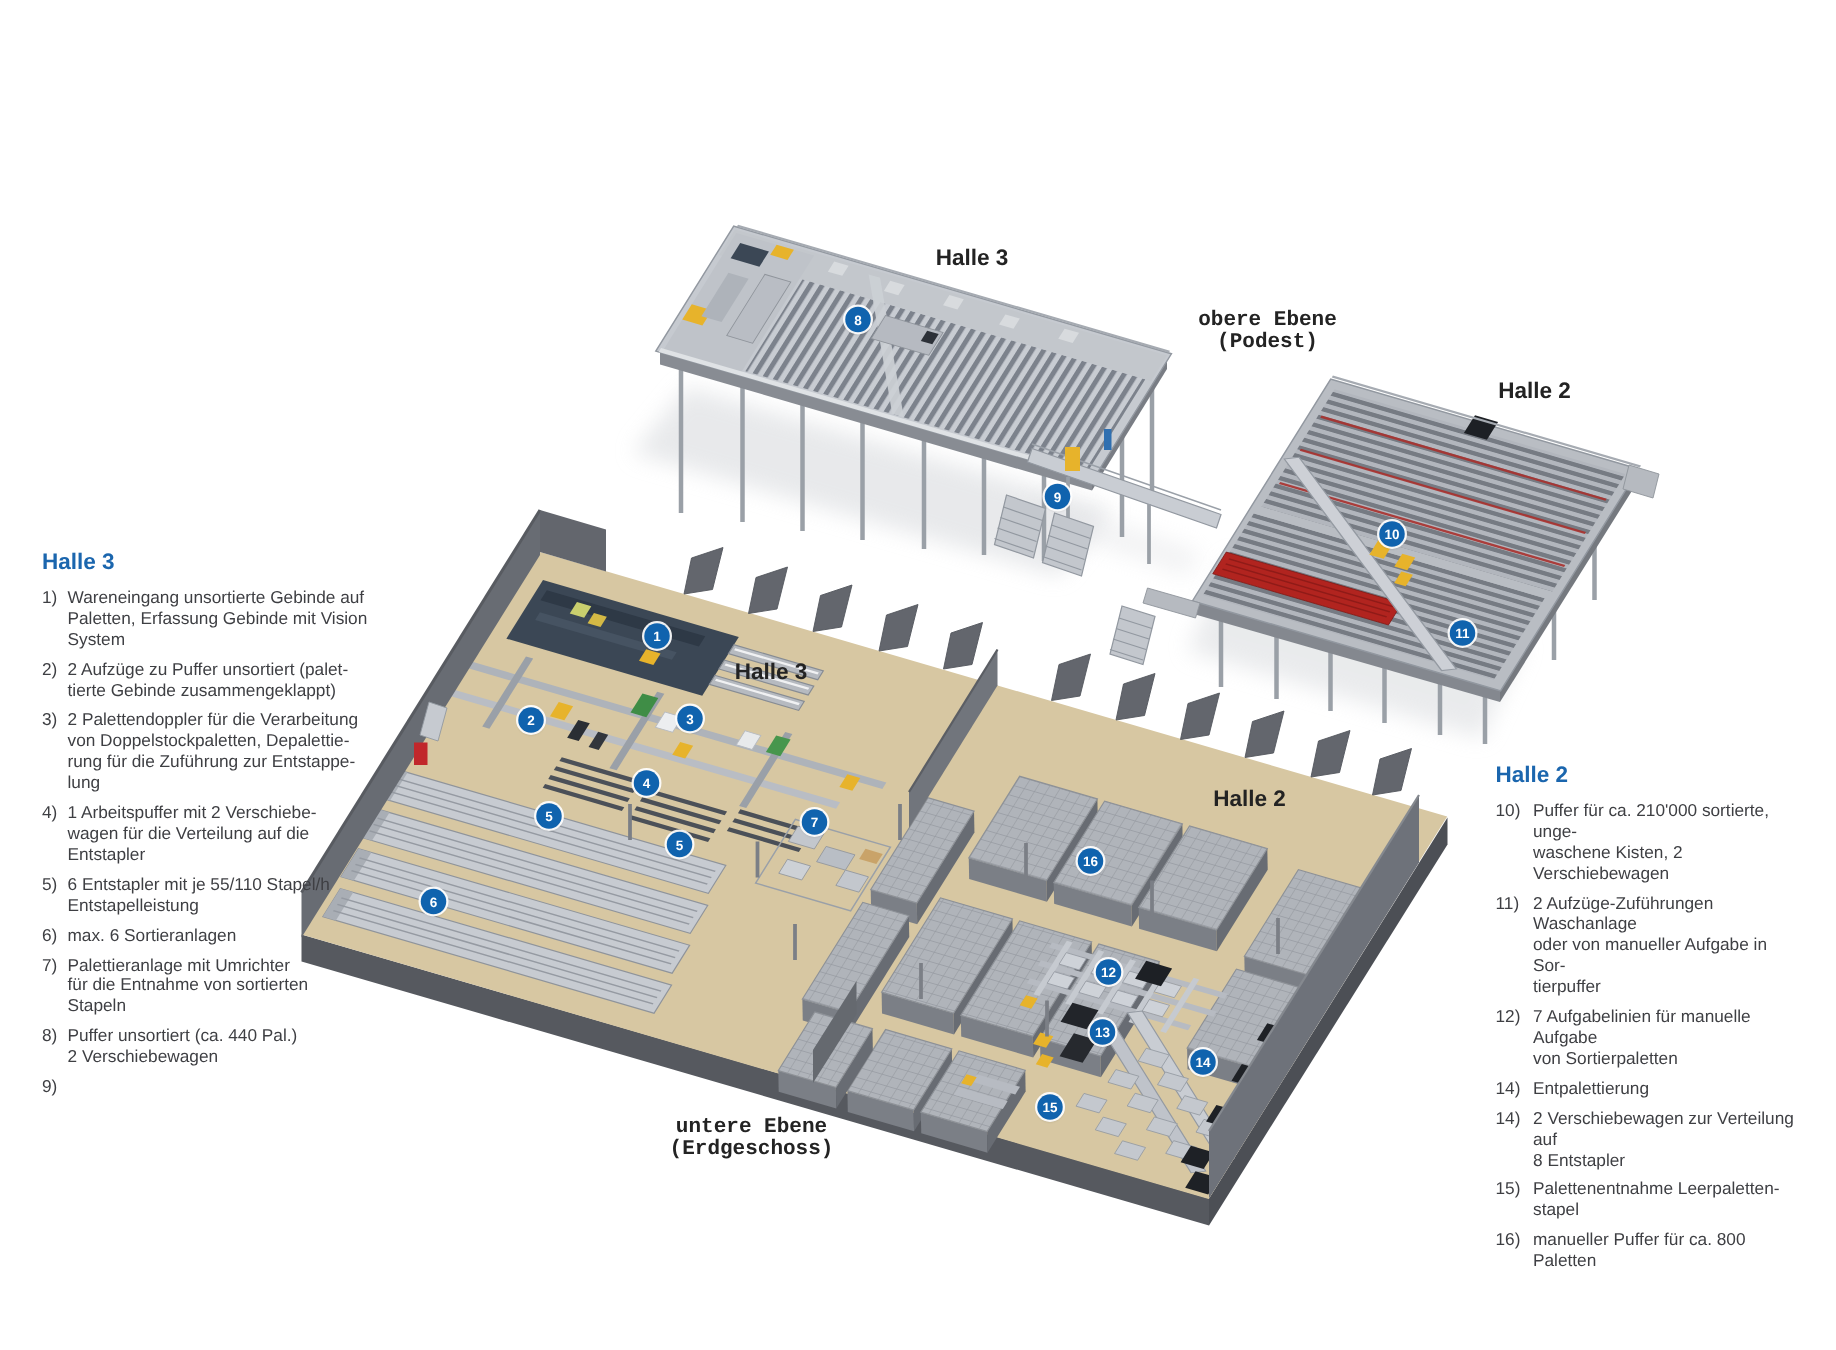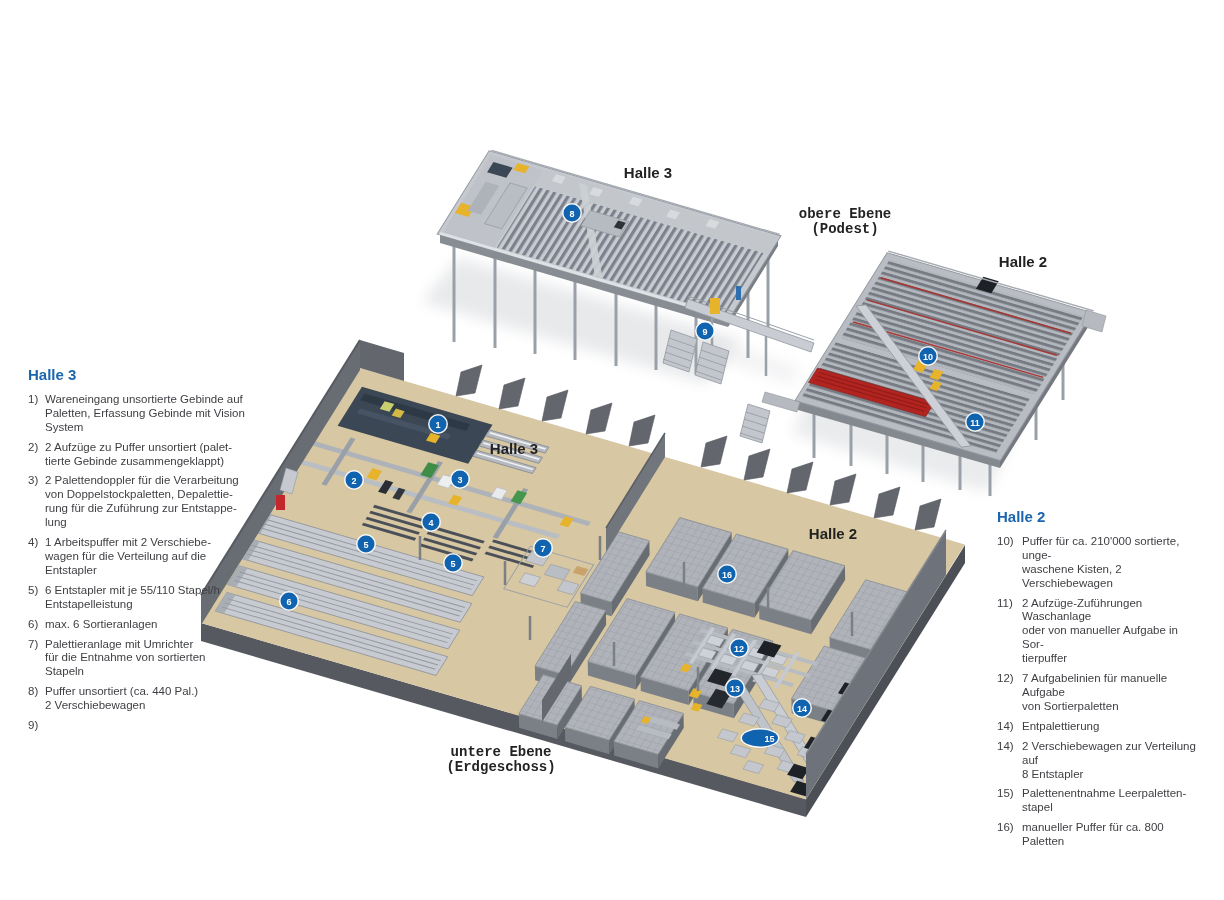--- a/index.html
+++ b/index.html
@@ -391,21 +391,21 @@
       </div>
       <div class="marker" style="left: 739px; top: 648px;">
         <span>12</span>
       </div>
       <div class="marker" style="left: 735px; top: 688px; text-align: center;">
         <span>13</span>
       </div>
       <div class="marker" style="left: 802px; top: 708px;">
         <span>14</span>
       </div>
-      <div class="marker" style="left: 760px; top: 738px; padding-left: 19px;">
+      <div class="marker" style="left: 700px; top: 738px;">
         <span>15</span>
       </div>
       <div class="marker" style="left: 727px; top: 574px;">
         <span>16</span>
       </div>
     </div>
 
   <aside class="legend legend-left">
     <h3>Halle 3</h3>
     <div>

